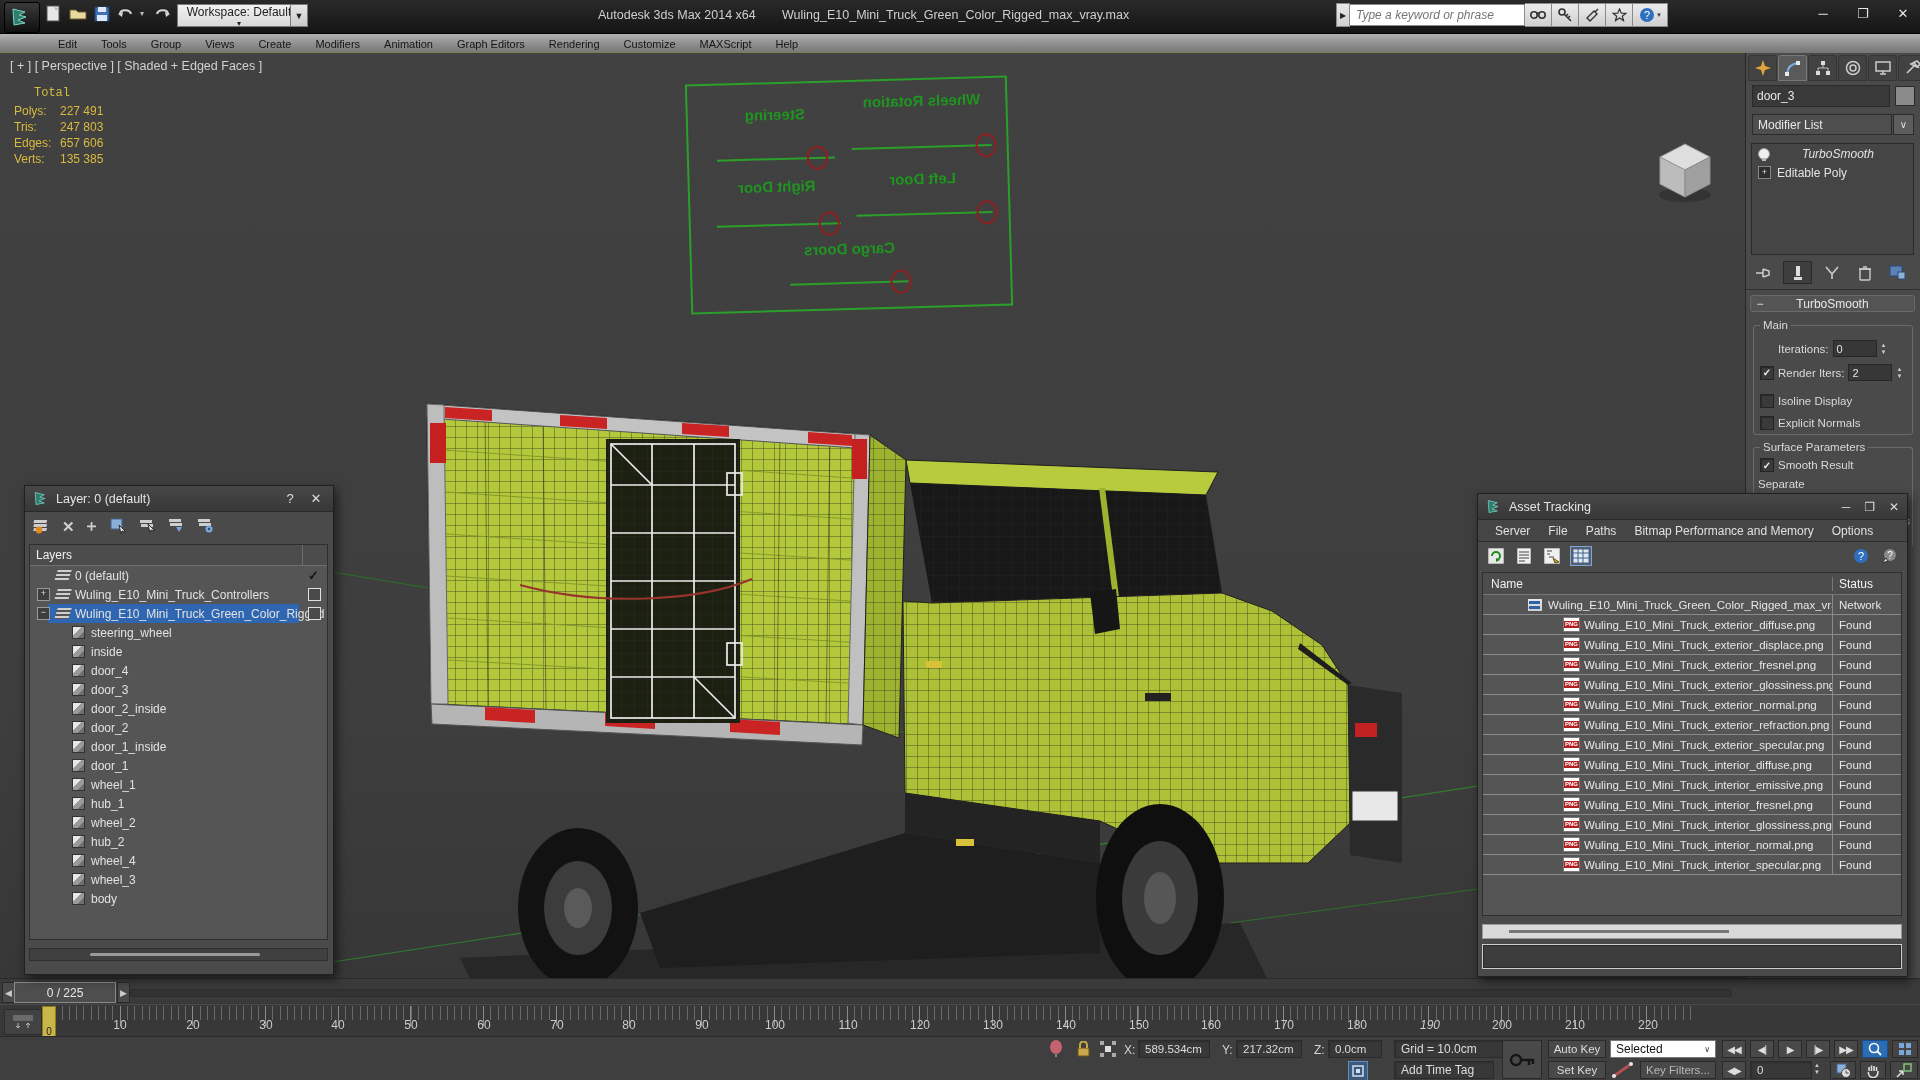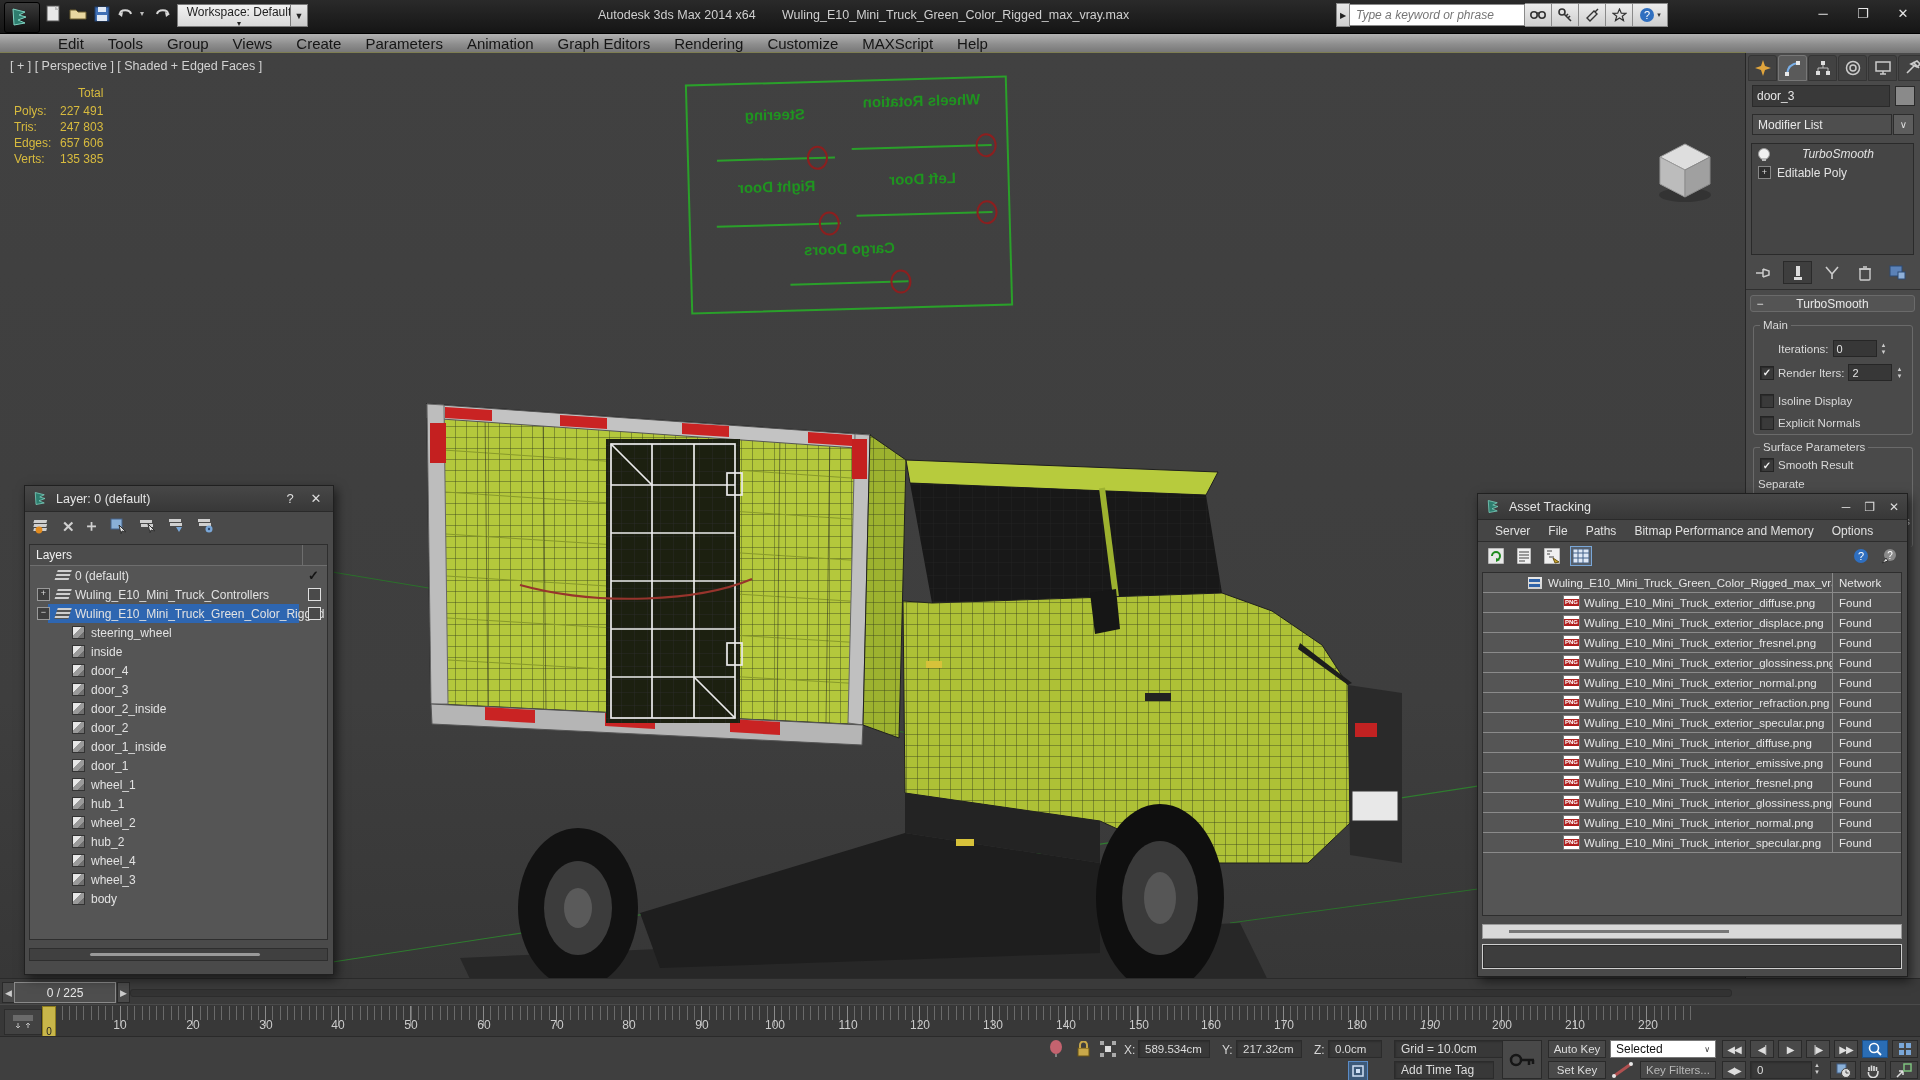--- a/index.html
+++ b/index.html
@@ -32,29 +32,29 @@
       color:#8c8c8c;font-style:italic;font-size:12px;padding:0 6px;outline:none;font-family:"Liberation Sans",sans-serif;}
   .tb-ico{width:26px;height:22px;background:linear-gradient(#ececec,#cfcfcf);border:1px solid #8a8a8a;
       border-left:none;display:flex;align-items:center;justify-content:center;color:#333;}
   .winbtns{position:absolute;right:6px;top:6px;display:flex;gap:18px;color:#e6e6e6;font-size:13px;}
   .winbtn{width:22px;text-align:center;}
 
   
   #menubar{position:absolute;left:0;top:34px;width:1920px;height:19px;
       background:linear-gradient(#b2b2b2,#8d8d8d 55%,#757575);display:flex;align-items:center;
       padding-left:46px;box-sizing:border-box;}
-  #menubar span{color:#151515;font-size:15px;padding:0 12px;white-space:nowrap;}
+  #menubar span{color:#151515;font-size:11px;padding:0 12px;white-space:nowrap;}
 
   
   #viewport{position:absolute;left:0;top:53px;width:1745px;height:925px;
       background:linear-gradient(#414141 0%,#3e3e3e 70%,#373737 100%);
       outline:1px solid #7d7d52;overflow:hidden;}
   #vp-label{position:absolute;left:10px;top:6px;color:#d2d2d2;font-size:12.5px;}
   #vp-stats{position:absolute;left:14px;top:32px;color:#d8bb3e;font-size:12px;line-height:16px;}
-  #vp-stats .hdr{margin-left:64px;margin-bottom:2px;}
+  #vp-stats .hdr{margin-left:20px;margin-bottom:2px;font-family:Liberation Mono, monospace;}
   #vp-stats .srow span.lb{display:inline-block;width:46px;}
 
   
   #rig-board{position:absolute;left:688px;top:27px;width:318px;height:226px;
       border:2px solid #2aa02a;transform:rotate(-1.6deg);}
   .rig-label{position:absolute;color:#1f9420;font-weight:bold;font-size:15px;text-align:center;
       transform:scaleX(-1);white-space:nowrap;}
   .rig-line{position:absolute;border-top:2px solid #2aa02a;height:0;}
   .rig-circle{position:absolute;width:17px;height:20px;border:2.5px solid #8c1f1f;border-radius:50%;}
 
@@ -287,21 +287,21 @@
       <span class="winbtn">✕</span>
     </div>
   </div>
 
   <nav id="menubar">
     <span>Edit</span>
     <span>Tools</span>
     <span>Group</span>
     <span>Views</span>
     <span>Create</span>
-    <span>Parameters</span>
+    <span>Modifiers</span>
     <span>Animation</span>
     <span>Graph Editors</span>
     <span>Rendering</span>
     <span>Customize</span>
     <span>MAXScript</span>
     <span>Help</span>
   </nav>
 
   <div id="viewport">
     <div id="vp-label">[ + ] [ Perspective ] [ Shaded + Edged Faces ]</div>
@@ -765,20 +765,24 @@
         </span>
       <span class="at-ico">
           <svg width="16" height="16">
             <circle cx="9" cy="7" r="6" fill="#8a8a8a"></circle>
             <text x="9" y="11" text-anchor="middle" fill="#fff" font-size="10" font-family="Liberation Sans">?</text>
             <path d="M1 15 L5 10 L7 13 Z" fill="#e8e8e8" stroke="#333"></path>
           </svg>
         </span>
     </div>
     <div id="at-grid">
+      <div id="at-gridhdr">
+        <span class="n">Name</span>
+        <span class="s">Status</span>
+      </div>
       <div class="arow">
         <span class="nm" style="padding-left:44px;">
             <span class="max-ico">
               <i></i>
               <b></b>
             </span>
             <span>Wuling_E10_Mini_Truck_Green_Color_Rigged_max_vray.max</span>
           </span>
         <span class="st">Network</span>
       </div>

